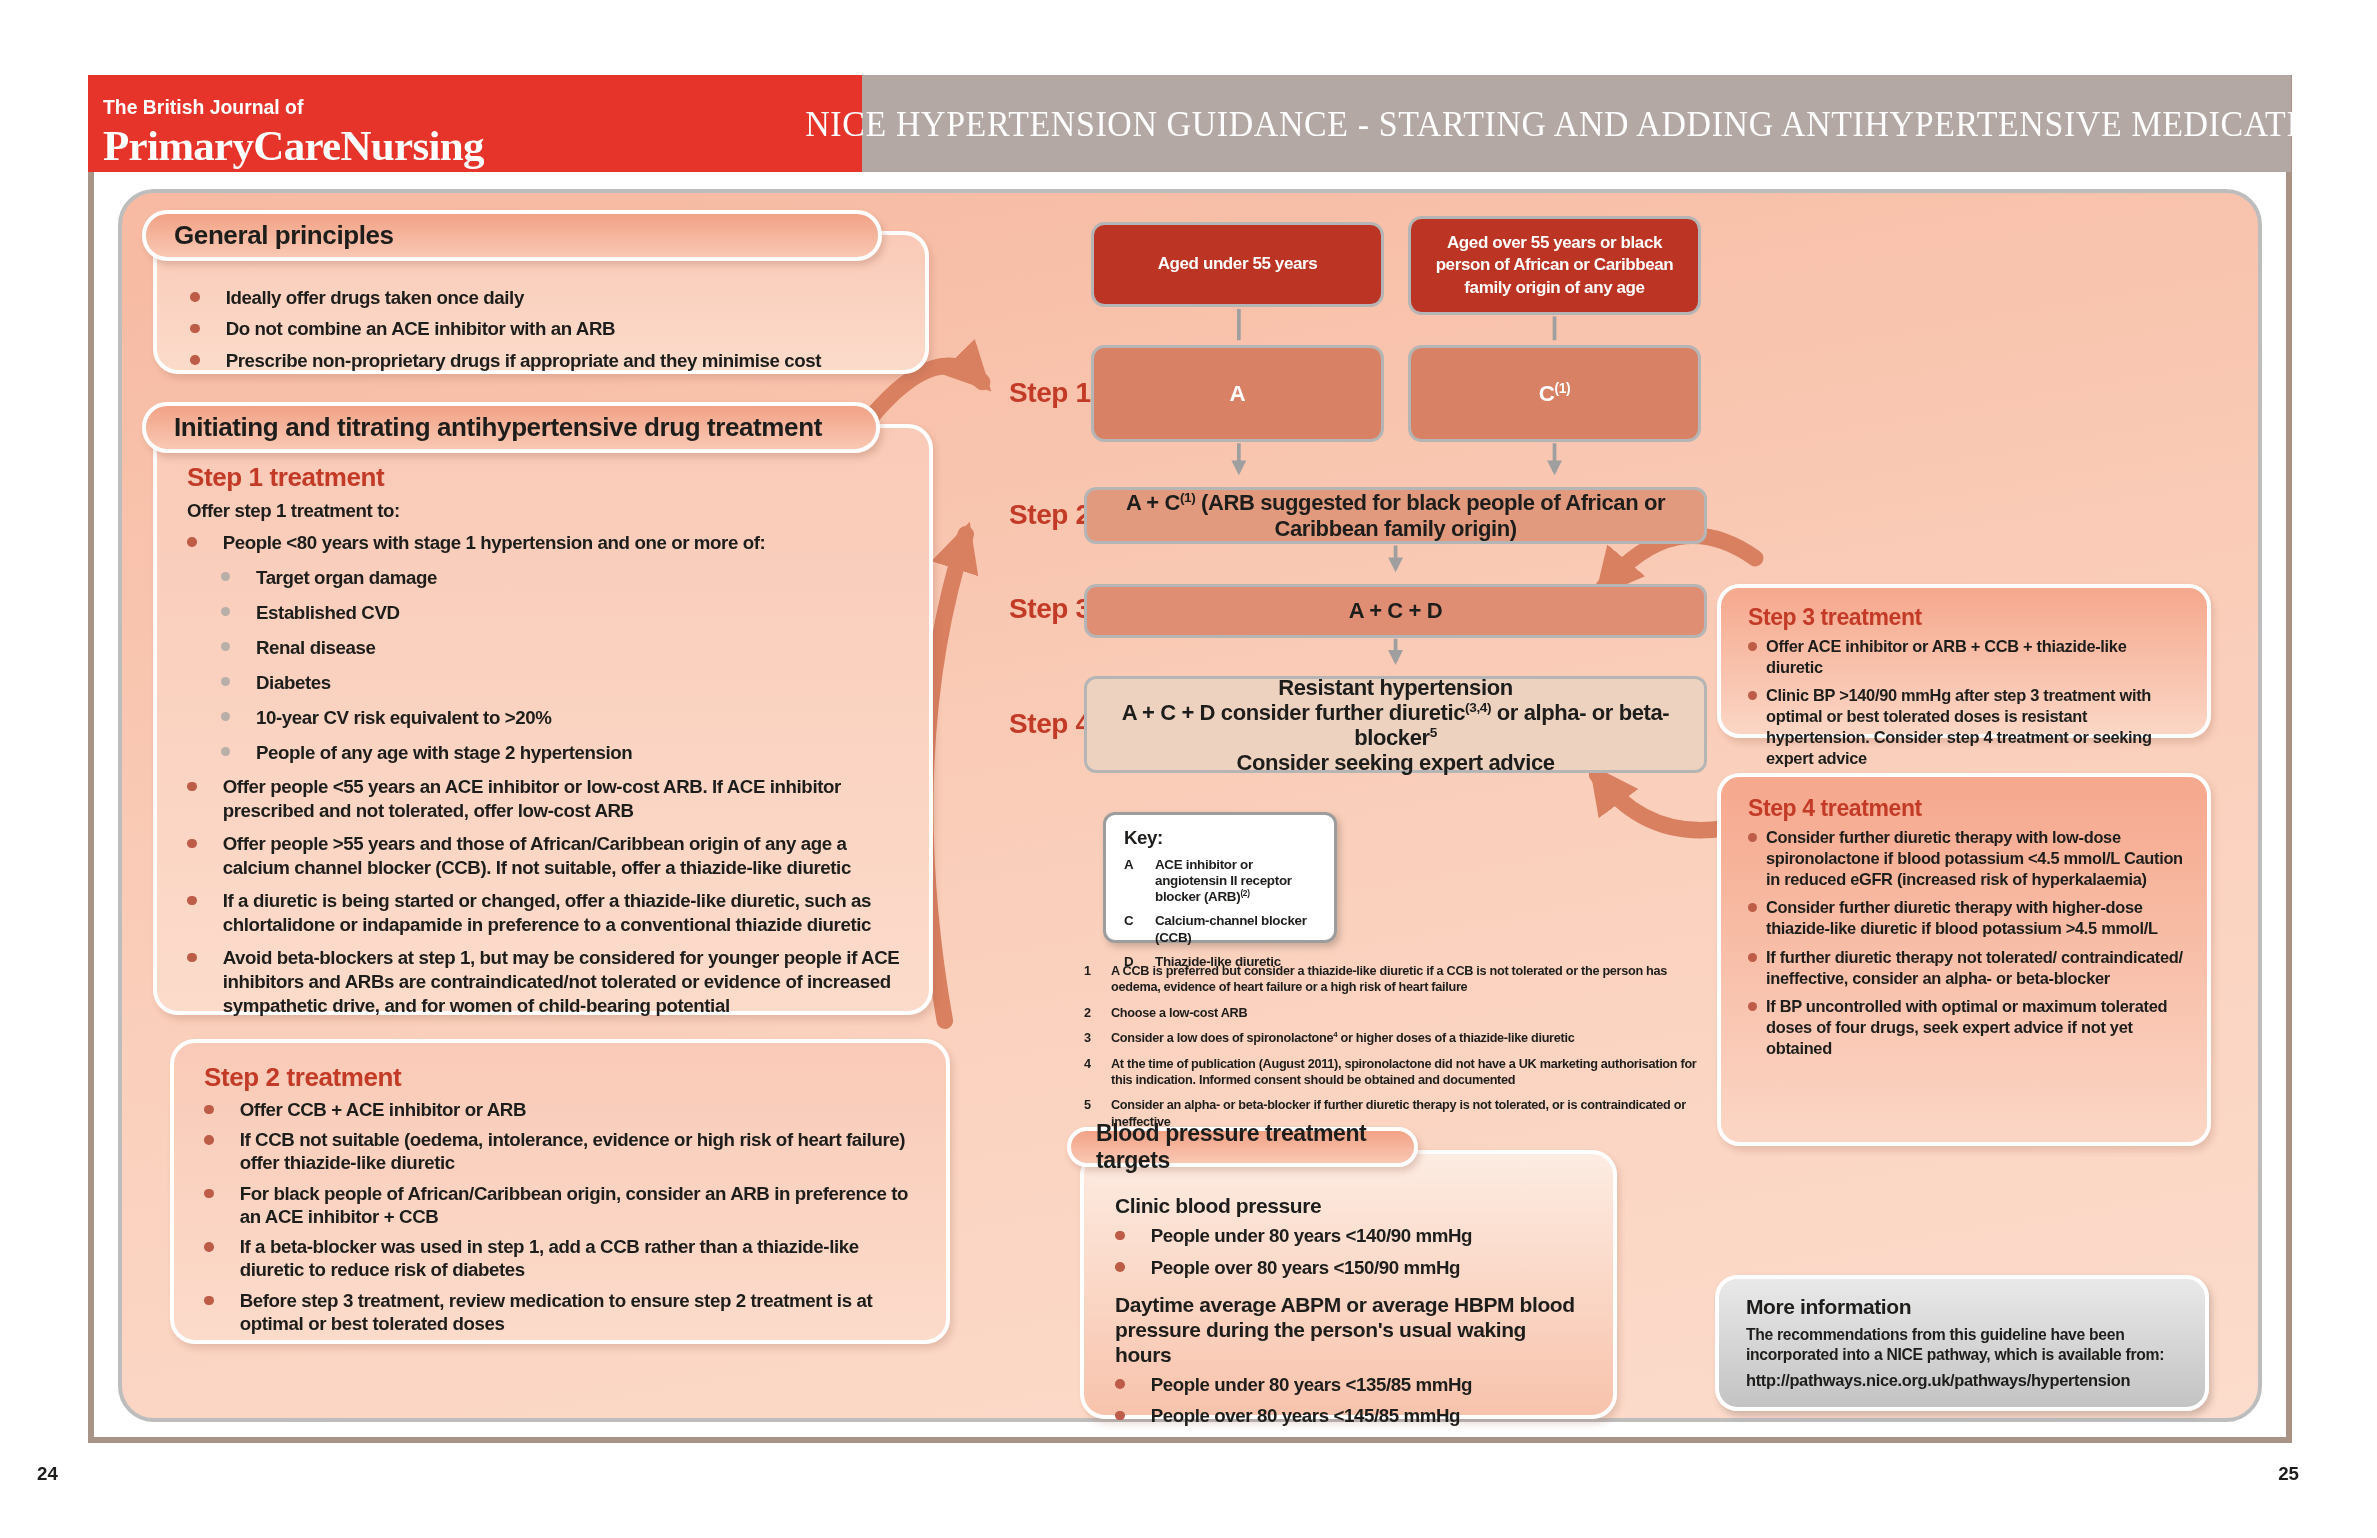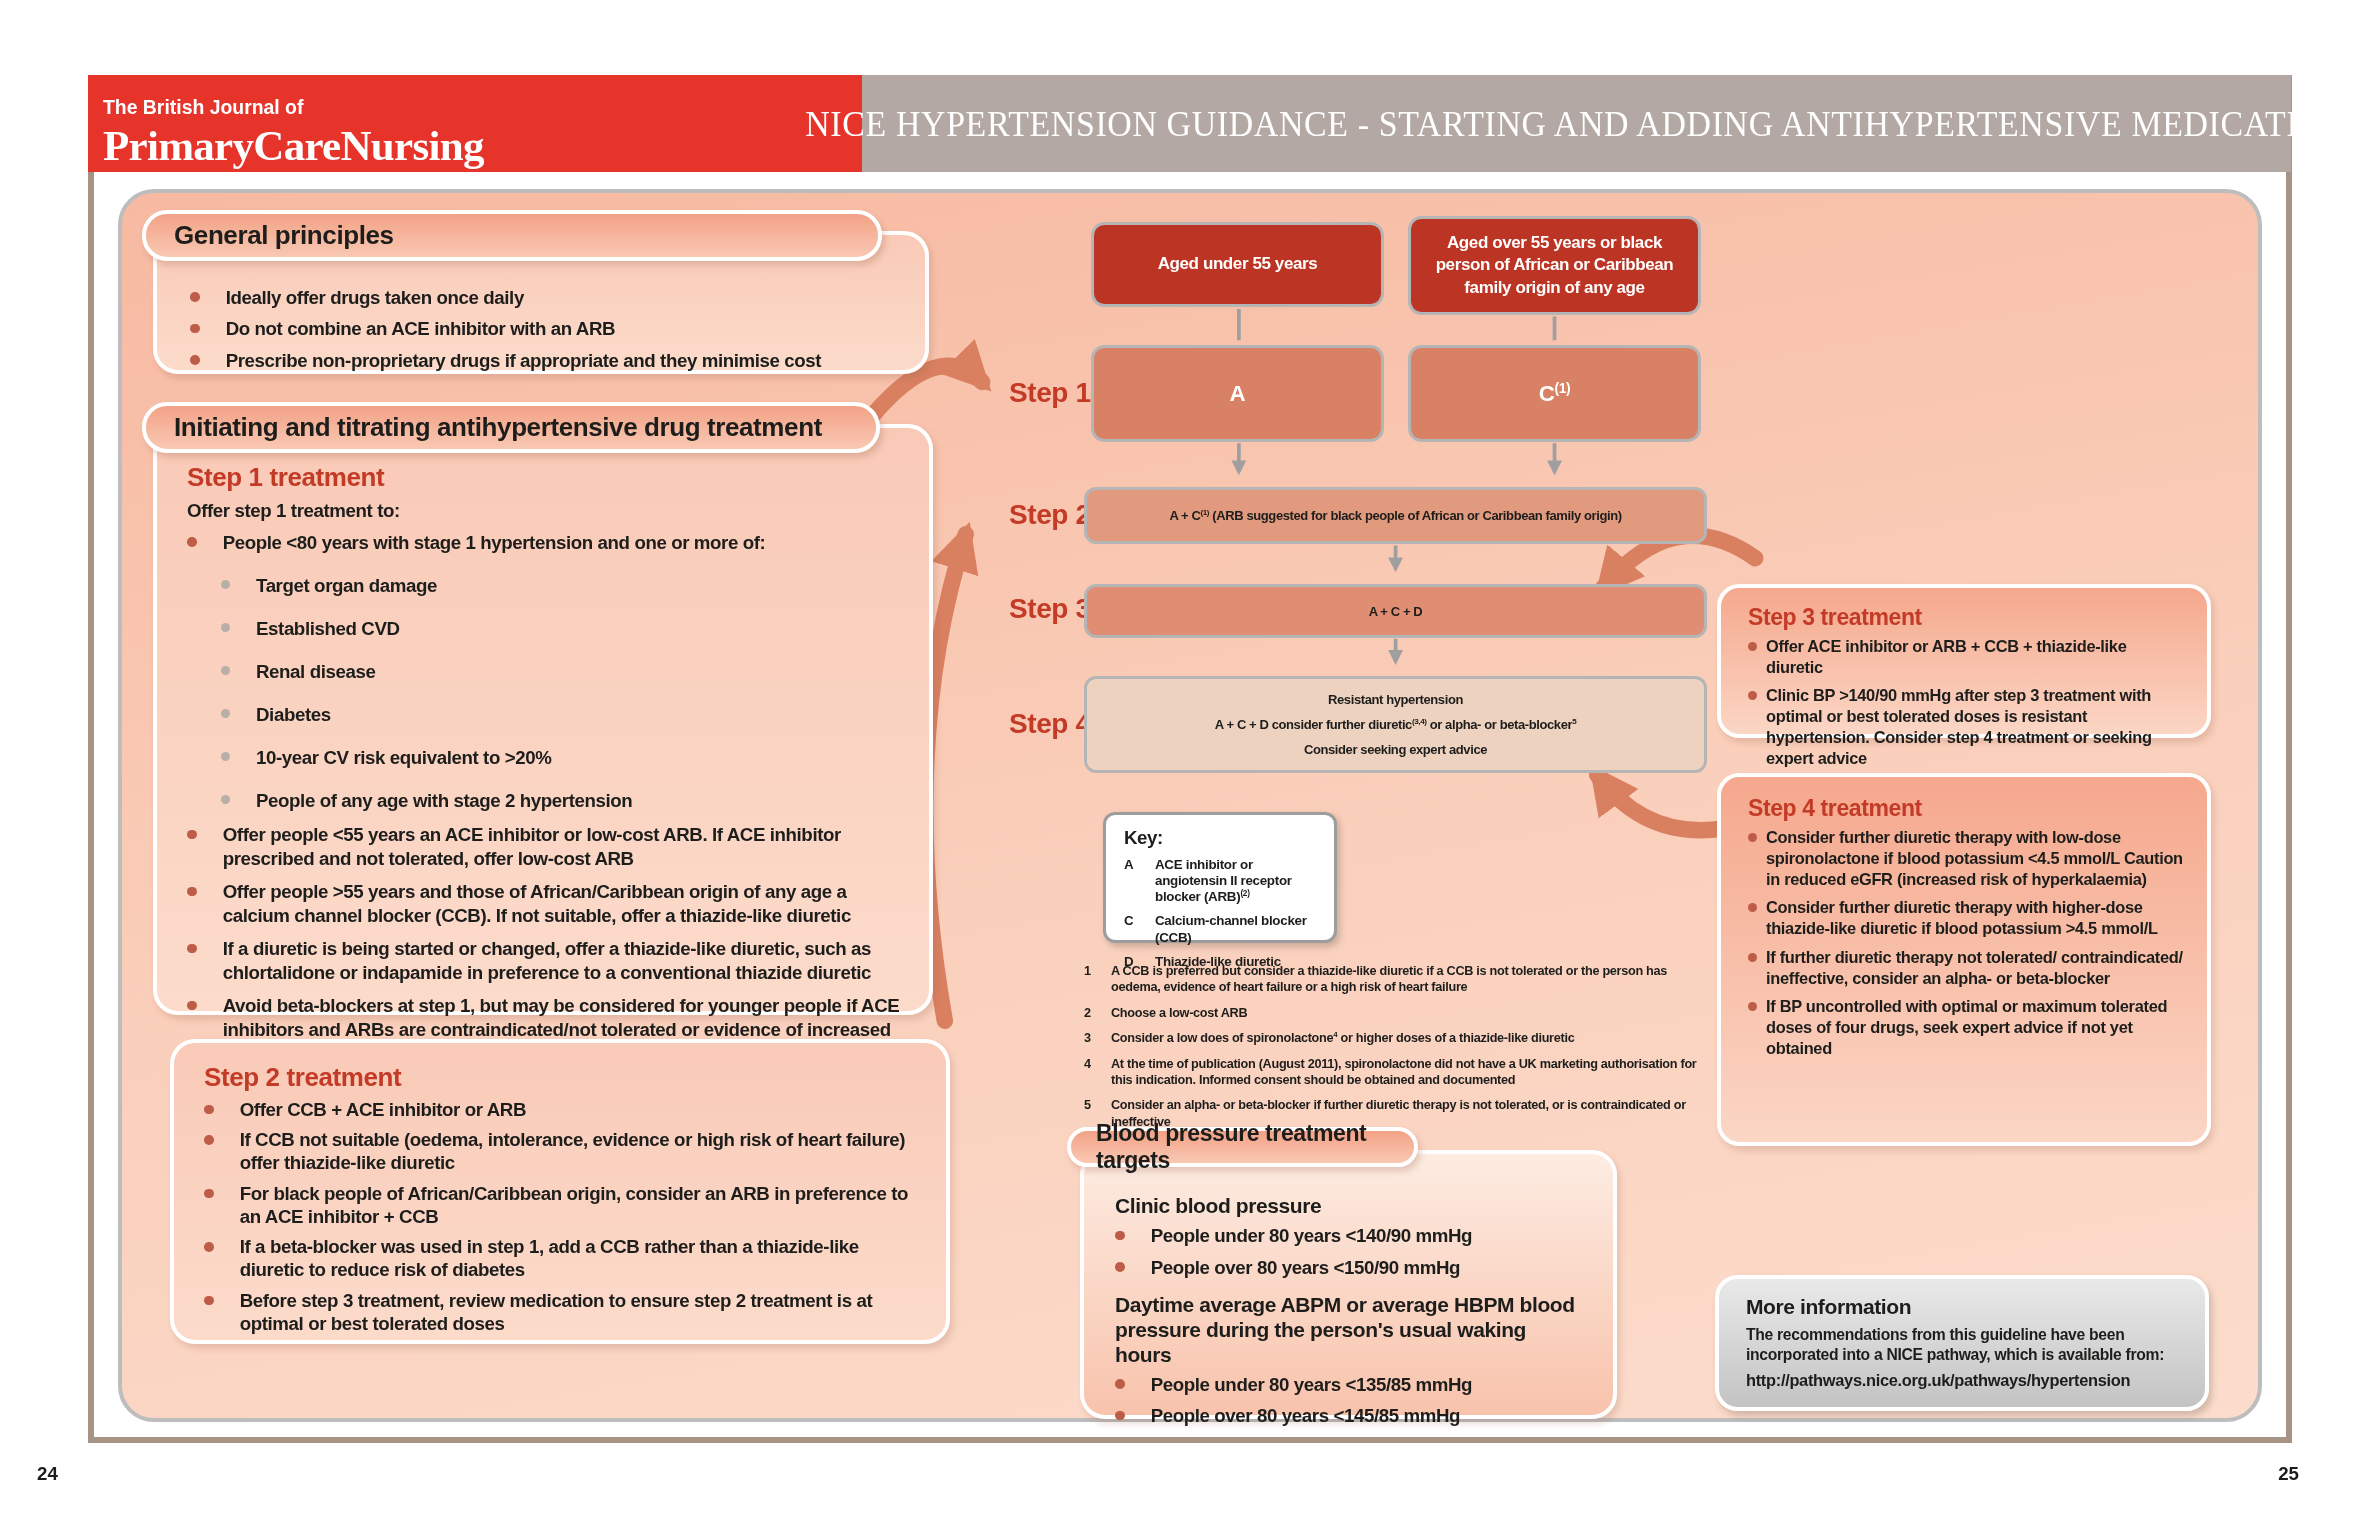--- a/index.html
+++ b/index.html
@@ -34,37 +34,37 @@
        background:linear-gradient(180deg,#f5a88d 0%,#fbd6c5 100%);
        box-shadow:3px 4.5px 6.7px rgba(150,90,70,.2);}
   .graybox{border:4.5px solid #fff;border-radius:22.4px;z-index:2;
        background:linear-gradient(180deg,#e9e9e9 0%,#c3c3c3 100%);
        box-shadow:3px 4.5px 6.7px rgba(120,100,90,.3);}
 
   .redtitle{color:#c33a26;font-size:26px;font-weight:bold;letter-spacing:-0.4px;}
   .t{font-weight:bold;font-size:18.7px;line-height:24px;letter-spacing:-0.4px;}
   .b{display:flex;gap:26px;margin-top:7.5px;}
   .b .dot{flex:none;width:9.7px;height:9.7px;border-radius:50%;background:#bd5c47;margin-top:6.7px;}
-  .b.sub{margin-left:34px;margin-top:19px;}
+  .b.sub{margin-left:34px;margin-top:11px;}
   .b.sub .dot{background:#b8afa9;width:9px;height:9px;}
   .rt-t{font-weight:bold;font-size:16.4px;line-height:21px;letter-spacing:-0.3px;}
   .rt-b{display:flex;gap:9px;margin-top:7.5px;}
   .rt-b .dot{flex:none;width:9px;height:9px;border-radius:50%;background:#bd5c47;margin-top:6px;}
 
   
   .fc-label{color:#c33a26;font-size:28px;font-weight:bold;letter-spacing:-0.4px;z-index:2;}
   .redbox{background:#bc3423;border:3px solid #b5b5b5;border-radius:13.4px;color:#fff;z-index:2;
           display:flex;align-items:center;justify-content:center;text-align:center;
           font-weight:bold;font-size:17px;line-height:22.4px;letter-spacing:-0.4px;padding:0 7.5px;}
   .salbox{background:#d88164;border:3px solid #b5b5b5;border-radius:13.4px;color:#fff;z-index:2;
           display:flex;align-items:center;justify-content:center;
           font-weight:bold;font-size:22.4px;letter-spacing:-0.4px;}
   .fbar{border:3px solid #b5b5b5;border-radius:12px;z-index:2;color:#1d1d1b;
         display:flex;align-items:center;justify-content:center;text-align:center;
-        font-weight:bold;font-size:13px;letter-spacing:-0.4px;}
+        font-weight:bold;font-size:22px;letter-spacing:-0.4px;}
   .bar2{background:#e29a7e;}
   .bar3{background:#df8e73;}
   .box4{background:#eed2c0;flex-direction:column;line-height:25px;}
 
   .keybox{background:#fff;border:3px solid #9d9d9d;border-radius:12px;z-index:2;
           box-shadow:3px 3.7px 6px rgba(120,100,90,.35);padding:12px 13.4px 0 18px;}
   .keytitle{font-size:18.7px;font-weight:bold;letter-spacing:-0.4px;}
   .keyrow{display:flex;margin-top:7.5px;}
   .keyletter{flex:none;width:31px;font-weight:bold;font-size:13.4px;line-height:16.4px;}
   .keytext{font-weight:bold;font-size:13.4px;line-height:16.4px;letter-spacing:-0.3px;}

